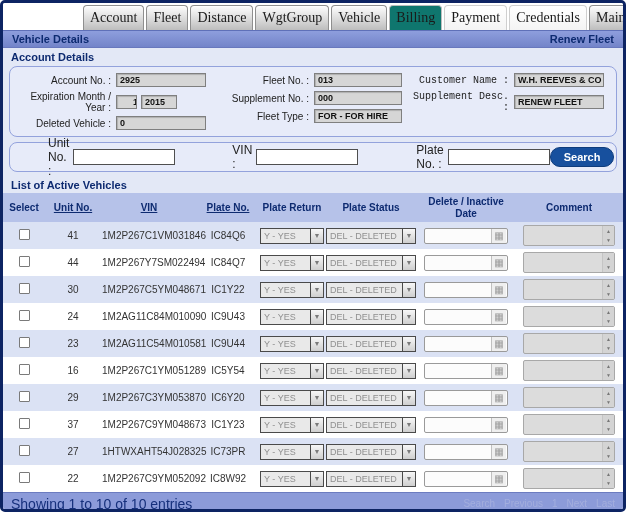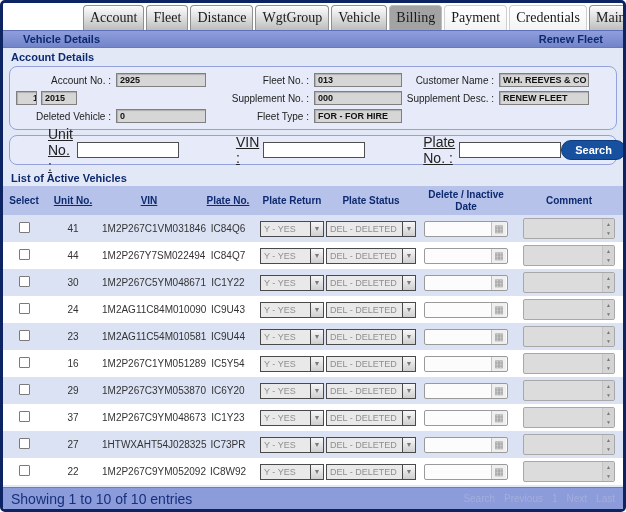--- a/index.html
+++ b/index.html
@@ -4,47 +4,47 @@
 <style>
   * { margin:0; padding:0; box-sizing:border-box; }
   body { width:626px; height:512px; font-family:"Liberation Sans", sans-serif; background:#fff; }
   .page { width:626px; height:512px; border:3px solid #0d2463; border-radius:5px; overflow:hidden; background:#fff; display:flex; flex-direction:column; }
 
   
   .tab-bar { height:27px; background:#fff; display:flex; align-items:flex-end; padding-left:80px; gap:2px; flex:none; }
   .tab { font-family:"Liberation Serif", serif; font-size:14px; color:#1a1a1a; padding:4px 6px 4px;
          border:1px solid #8f8f8f; border-bottom:none; border-radius:4px 4px 0 0; white-space:nowrap;
          background:linear-gradient(#fdfdfd,#dedede 50%,#bdbdbd); box-shadow:inset 0 1px 0 #fff; cursor:pointer; }
-  .tab-active { background:#a3a3a3; border-color:#bdbdbd; box-shadow:none; }
+  .tab-active { background:#0f766e; border-color:#bdbdbd; box-shadow:none; }
   .tab-light  { background:linear-gradient(#ffffff,#f4f4f4); border-color:#cfcfcf; box-shadow:none; }
 
   
   .title-bar { height:18px; flex:none; background:linear-gradient(#8e9edd,#7384c9); border-top:1px solid #5f70b8;
                border-bottom:1px solid #6878bd; display:flex; justify-content:space-between; align-items:center;
-               padding:0 20px; font-size:11px; font-weight:bold; color:#0d2a70; }
+               padding:0 9px; font-size:11px; font-weight:bold; color:#0d2a70; }
   .title-bar a { color:#0d2a70; text-decoration:none; cursor:pointer; }
 
   
   .content { flex:1; background:#e3e8f6; display:flex; flex-direction:column; overflow:hidden; }
   .section-label { color:#0d2a70; font-weight:bold; font-size:11px; padding:3px 8px 2px; flex:none; }
 
   .panel { margin:1px 6px 4px; border:1px solid #93a2dc; border-radius:8px; background:#e7ebf9; flex:none; }
   .acct-grid { display:flex; padding:4px 6px; }
   .acct-col { display:flex; flex-direction:column; }
   .acct-row { display:flex; align-items:center; margin:1.5px 0; min-height:15px; }
   .acct-row label { display:inline-block; text-align:right; padding-right:5px; font-size:10px; color:#222; line-height:1.1; }
-  .lw1 { width:100px; } .lw2 { width:108px; } .lw3 { width:97px; }
+  .lw1 { width:100px; } .lw2 { width:108px; } .lw3 { width:112px;font-family:Liberation Mono, monospace; }
   .field { display:inline-block; background:#d6d6d6; border:1px solid #7f7f7f; height:14px; line-height:12px;
            padding:0 3px; font-weight:bold; font-size:9px; color:#111; white-space:nowrap; overflow:hidden;
            box-shadow: inset 1px 1px 1px rgba(0,0,0,.18); }
   .w90 { width:90px; } .w88 { width:88px; } .w16 { width:17px;padding-left:16px; } .w34 { width:36px; margin-left:4px; }
 
   
   .search-panel { height:30px; display:flex; align-items:center; padding:0 12px; }
-  .search-panel label { font-size:14px; color:#222; margin-right:4px;text-decoration:underline; }
+  .search-panel label { font-size:12px; color:#222; margin-right:4px; }
   .search-panel input { width:102px; height:16px; border:1px solid #4f4f4f; background:#fff; font-size:10px; padding:0 2px; }
   .sp1 { margin-left:26px; } .sp2 { margin-left:57px; } .sp3 { margin-left:58px; }
   .search-btn { margin-left:auto; background:#17509e; color:#fff; font-weight:bold; font-size:11px; border:1px solid #0e3c7c;
                 border-radius:11px; padding:3px 13px; cursor:pointer; font-family:"Liberation Sans", sans-serif; }
 
   
   table { width:100%; border-collapse:collapse; table-layout:fixed; flex:none; }
   thead th { background:#b6c2e9; color:#0d2a70; font-weight:bold; font-size:10px; height:29px; padding:2px 1px;
              vertical-align:middle; text-align:center; line-height:1.2; }
   thead th.sortable { text-decoration:underline; cursor:pointer; }
@@ -107,20 +107,21 @@
     <div class="section-label">Account Details</div>
 
     <div class="panel">
       <div class="acct-grid">
         <div class="acct-col">
           <div class="acct-row">
             <label class="lw1">Account No. :</label>
             <span class="field w90">2925</span>
           </div>
           <div class="acct-row">
+            <label class="lw1">Expiration Month / Year :</label>
             <span class="field w16">11</span>
             <span class="field w34">2015</span>
           </div>
           <div class="acct-row">
             <label class="lw1">Deleted Vehicle :</label>
             <span class="field w90">0</span>
           </div>
         </div>
         <div class="acct-col">
           <div class="acct-row">

